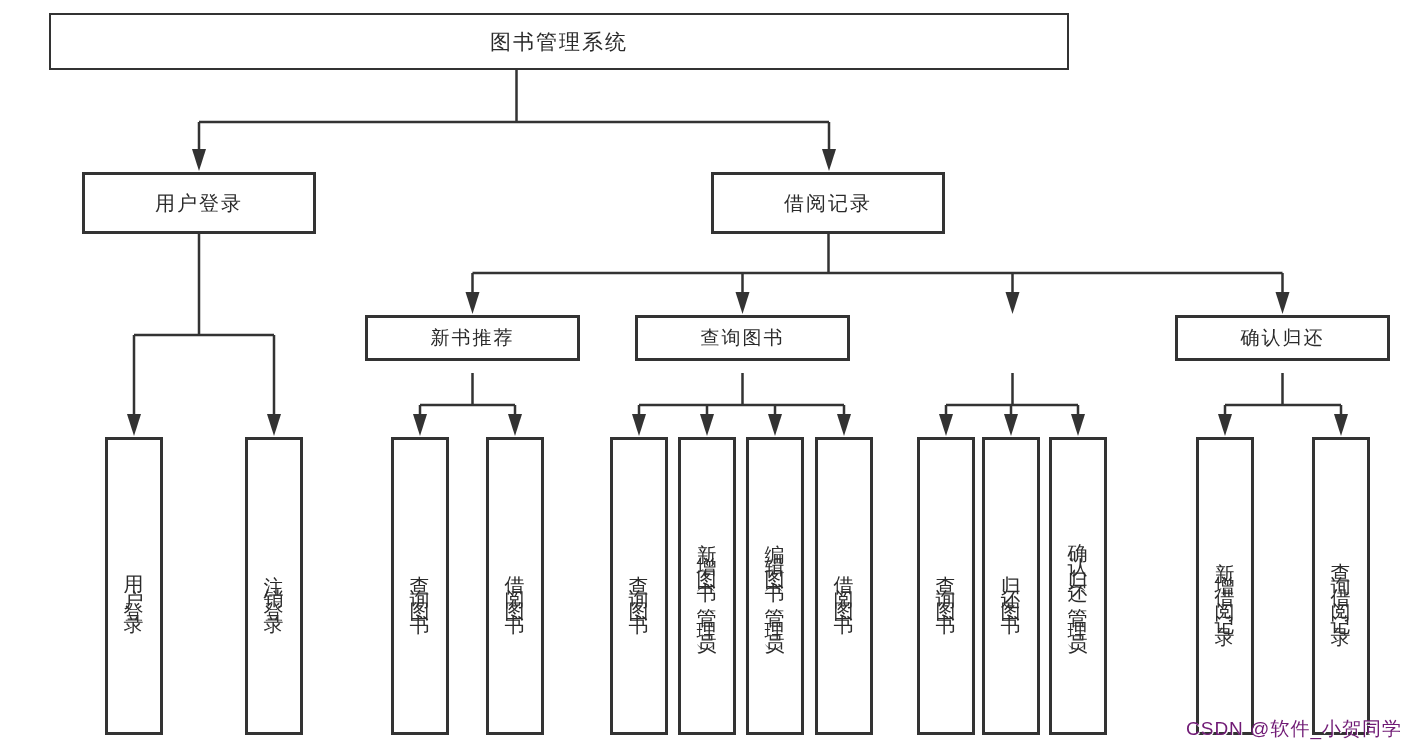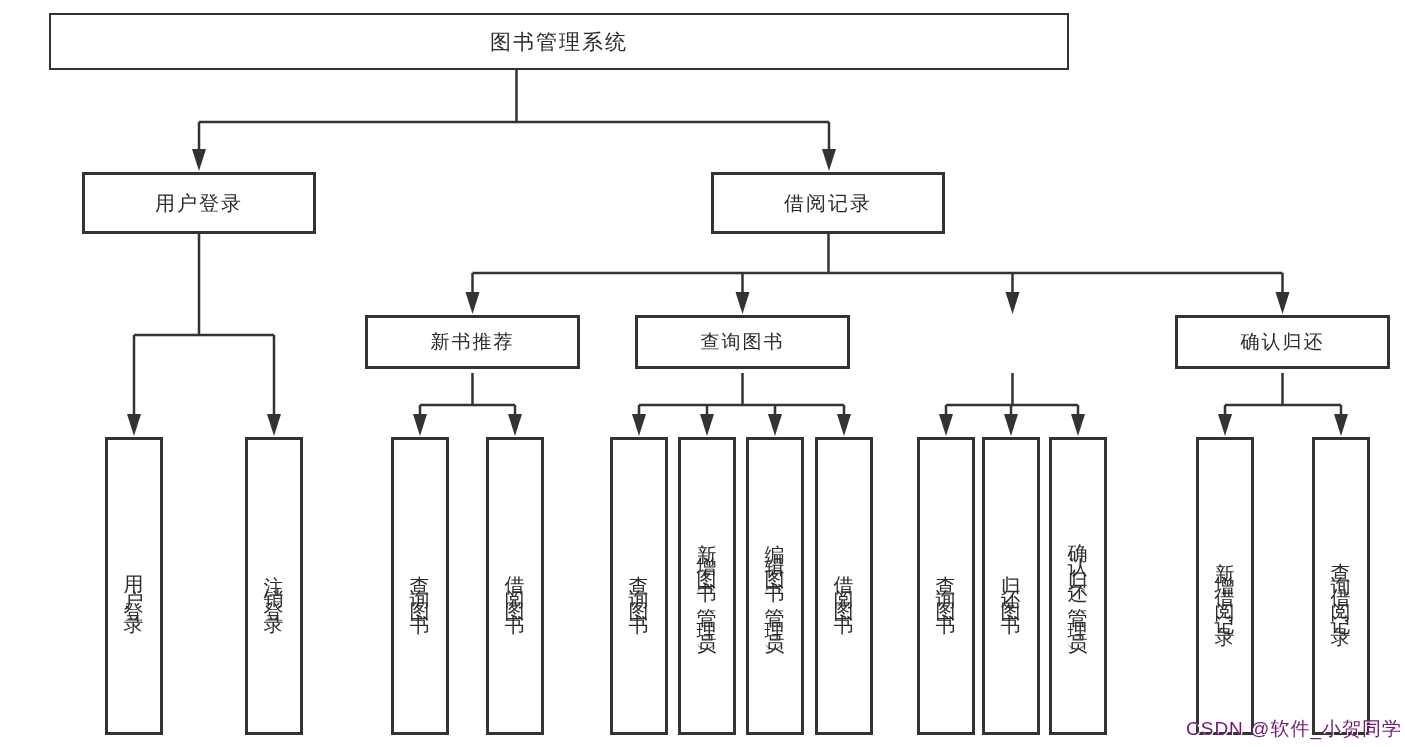--- a/index.html
+++ b/index.html
@@ -34,21 +34,21 @@
     border-width: 2px;
     font-size: 21px;
     margin-left: 36px;
   }
   .hbox.lvl2 {
     top: 172px;
     width: 234px; height: 62px;
   }
   .hbox.lvl3 {
     top: 315px;
-    width: 215px; height: 54px;
+    width: 215px; height: 46px;
     font-size: 19px;
     text-align: right;
   }
   .vbox {
     position: absolute;
     top: 437px;
     box-sizing: border-box;
     width: 58px; height: 298px;
     background: #ffffff;
     border: 3px solid #333333;

